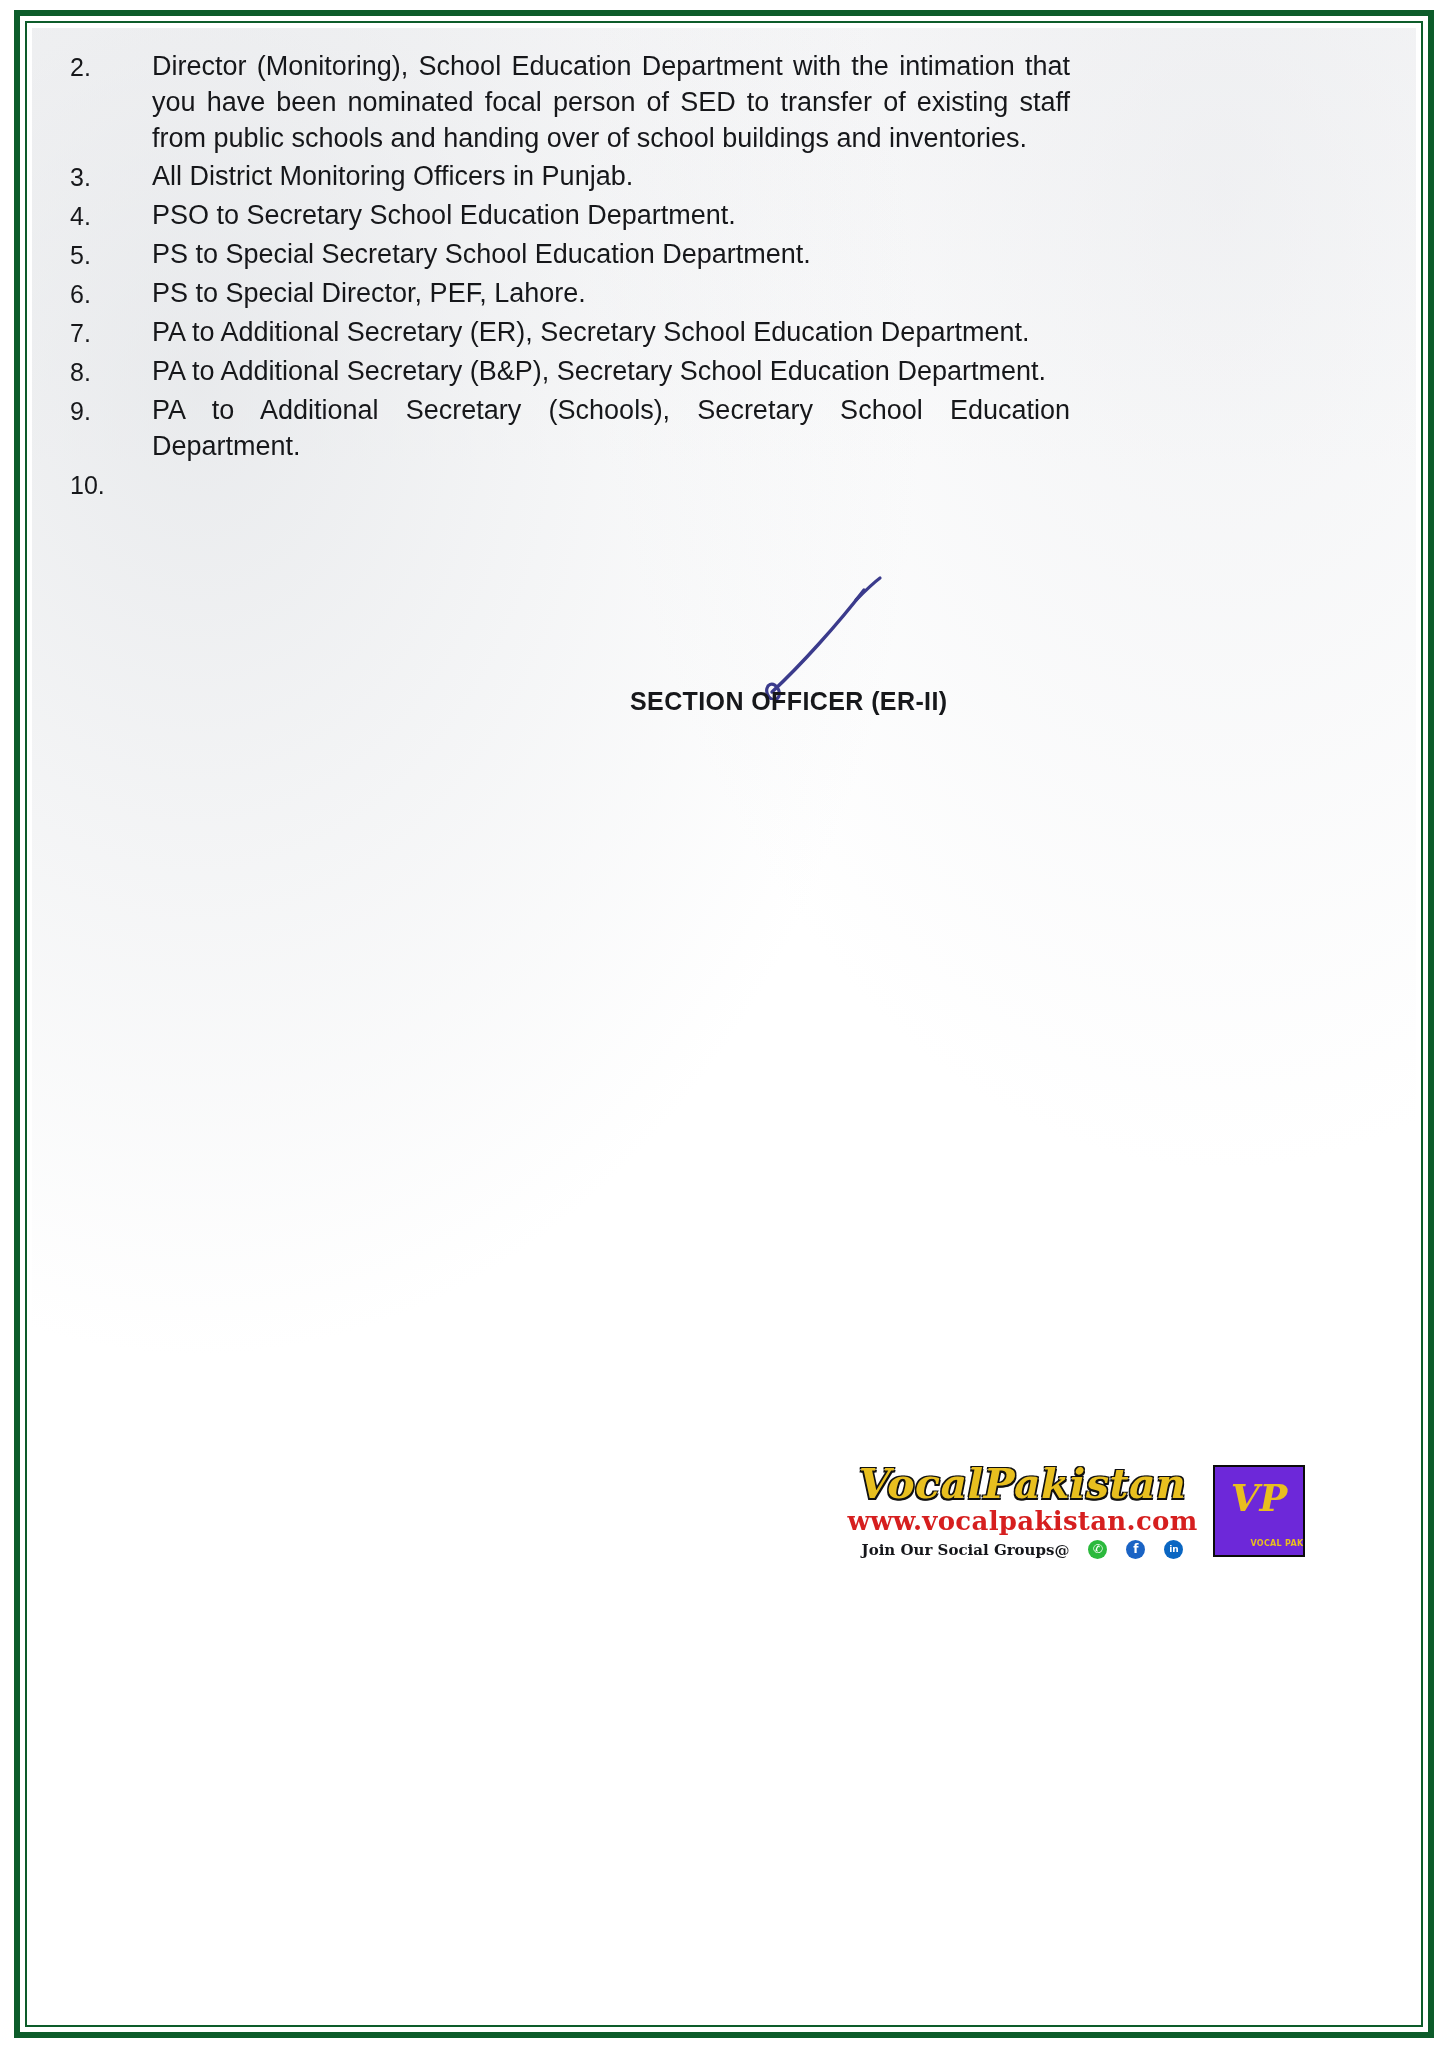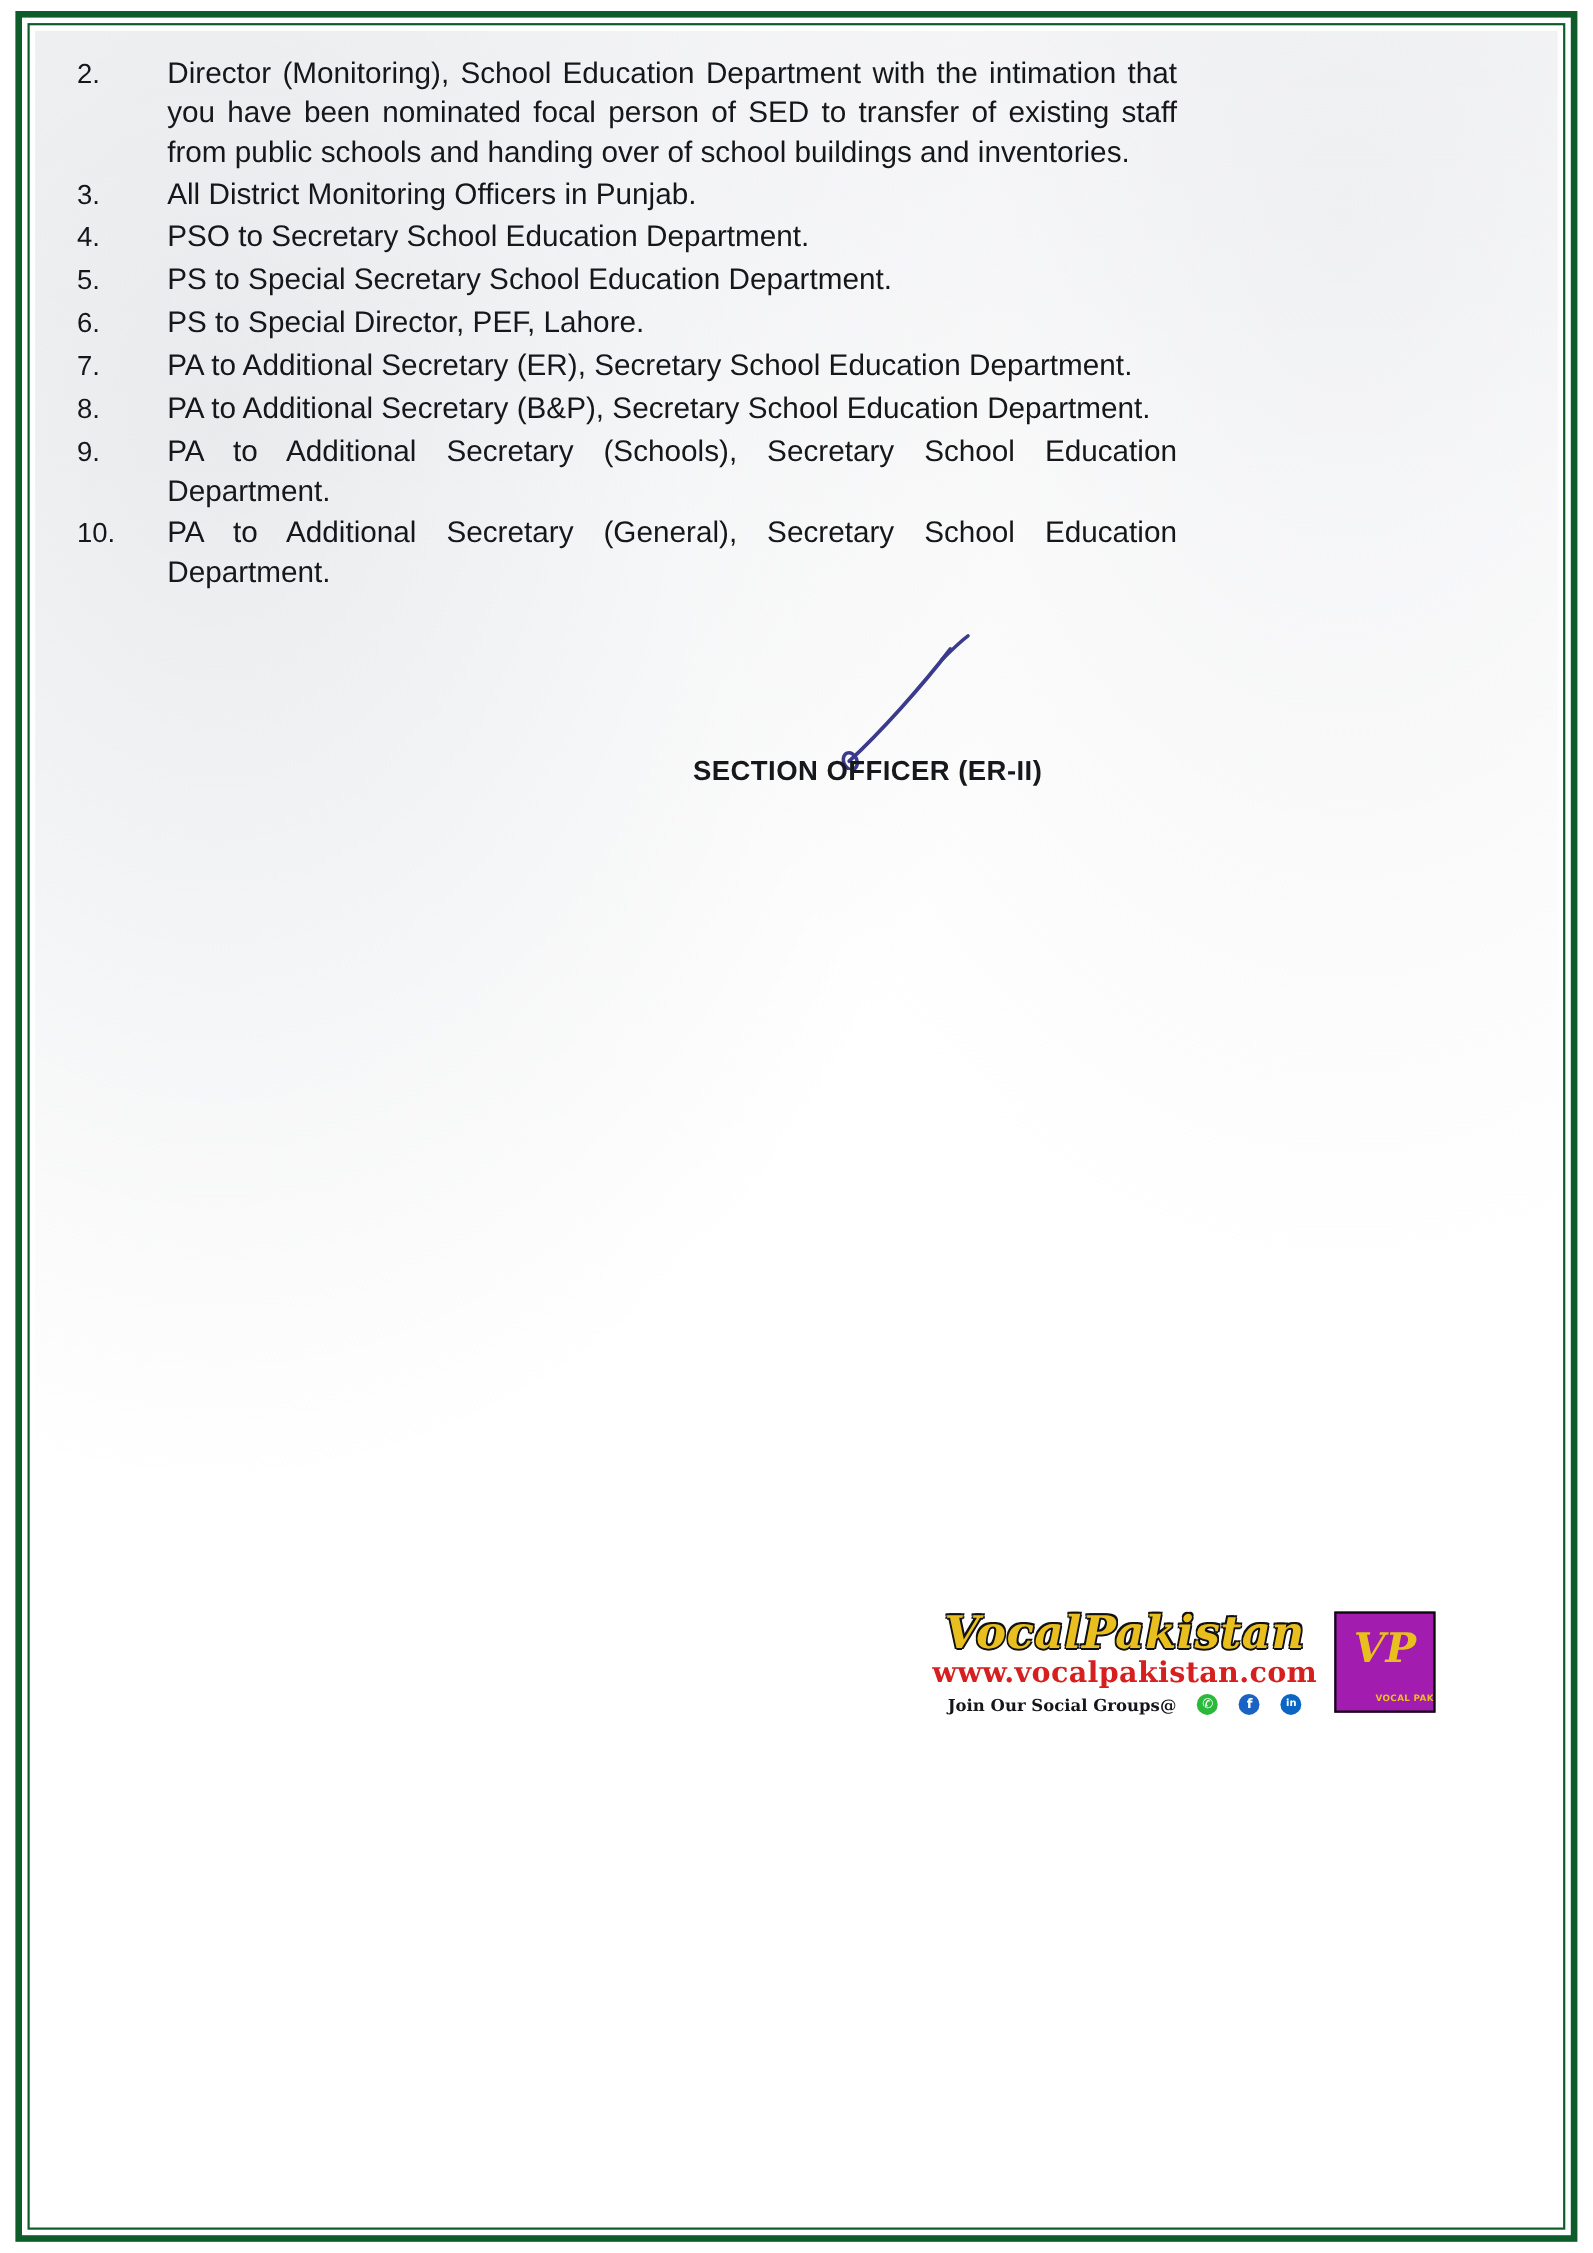--- a/index.html
+++ b/index.html
@@ -186,21 +186,21 @@
     line-height: 19px;
     text-align: center;
   }
 
   .logo-box {
     position: absolute;
     left: 368px;
     top: 2px;
     width: 92px;
     height: 92px;
-    background: #a21caf;
+    background: #6d28d9;
     border: 2px solid #0b0b0b;
     box-sizing: border-box;
     overflow: hidden;
   }
   .logo-mark {
     position: absolute;
     left: 0; top: 6px;
     width: 100%;
     text-align: center;
     font-family: "DejaVu Serif", serif;
@@ -269,21 +269,20 @@
       <div class="item-text">PA to Additional Secretary (B&amp;P), Secretary School Education Department.</div>
     </div>
 
     <div class="list-item">
       <div class="item-num">9.</div>
       <div class="item-text justify">PA to Additional Secretary (Schools), Secretary School Education Department.</div>
     </div>
 
     <div class="list-item">
       <div class="item-num">10.</div>
-      <div class="item-text justify">PA to Additional Secretary (General), Secretary School Education Department.</div>
     </div>
 
   </div>
 
   <div class="sign-block">
     <svg class="sign-mark" viewBox="0 0 170 130">
       <path d="M12 122 C 40 96, 78 54, 104 20" stroke="#3b3b8c" stroke-width="3.4" fill="none" stroke-linecap="round"></path>
       <path d="M96 30 C 104 22, 112 14, 120 8" stroke="#3b3b8c" stroke-width="3.2" fill="none" stroke-linecap="round"></path>
       <ellipse cx="13" cy="122" rx="6" ry="8" fill="none" stroke="#3b3b8c" stroke-width="3.2" transform="rotate(-22 13 122)"></ellipse>
     </svg>

